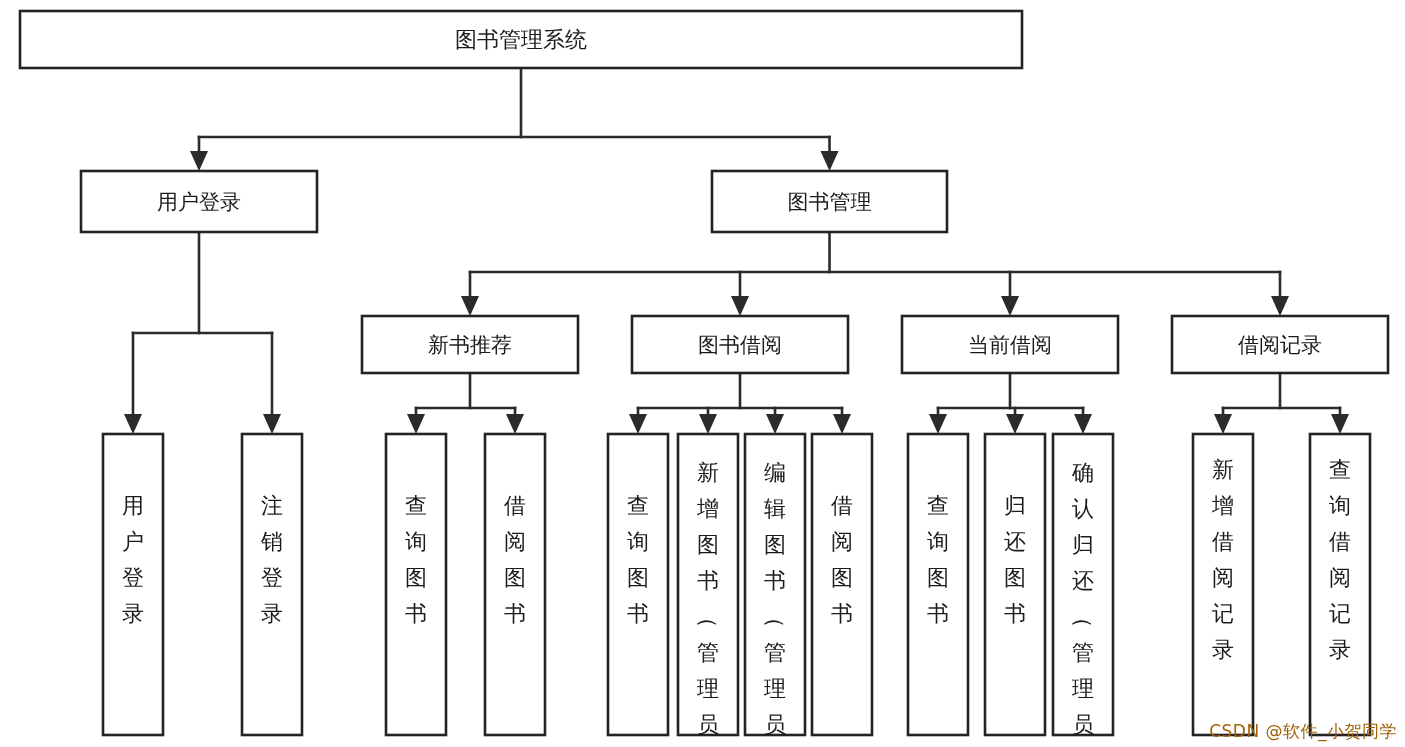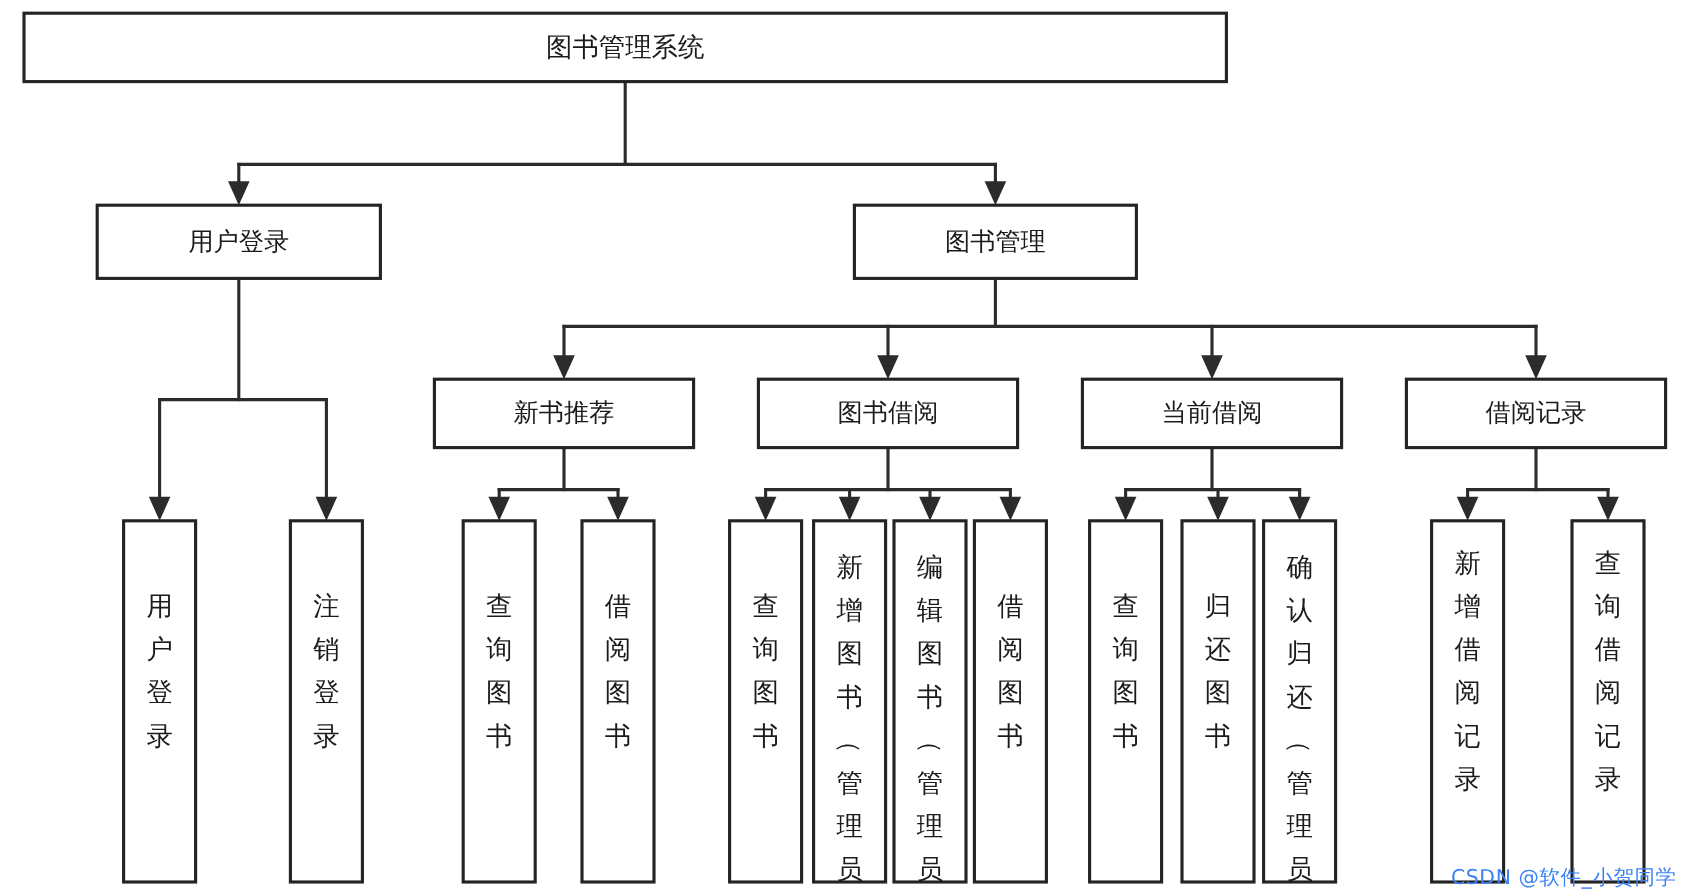--- a/index.html
+++ b/index.html
@@ -56,21 +56,21 @@
   .arrow-head {
     fill: #2b2b2b;
     stroke: none;
   }
   .watermark {
     position: absolute;
     right: 8px;
     bottom: 4px;
     font-family: "DejaVu Sans", "Liberation Sans", sans-serif;
     font-size: 17px;
-    color: #3b82f6;
+    color: #a16207;
     letter-spacing: 0.5px;
     white-space: nowrap;
     user-select: none;
   }
 </style>
 </head>
 <body>
 
 <div id="diagram-root">
   <svg id="tree-svg" viewBox="0 0 1405 747" xmlns="http://www.w3.org/2000/svg">

